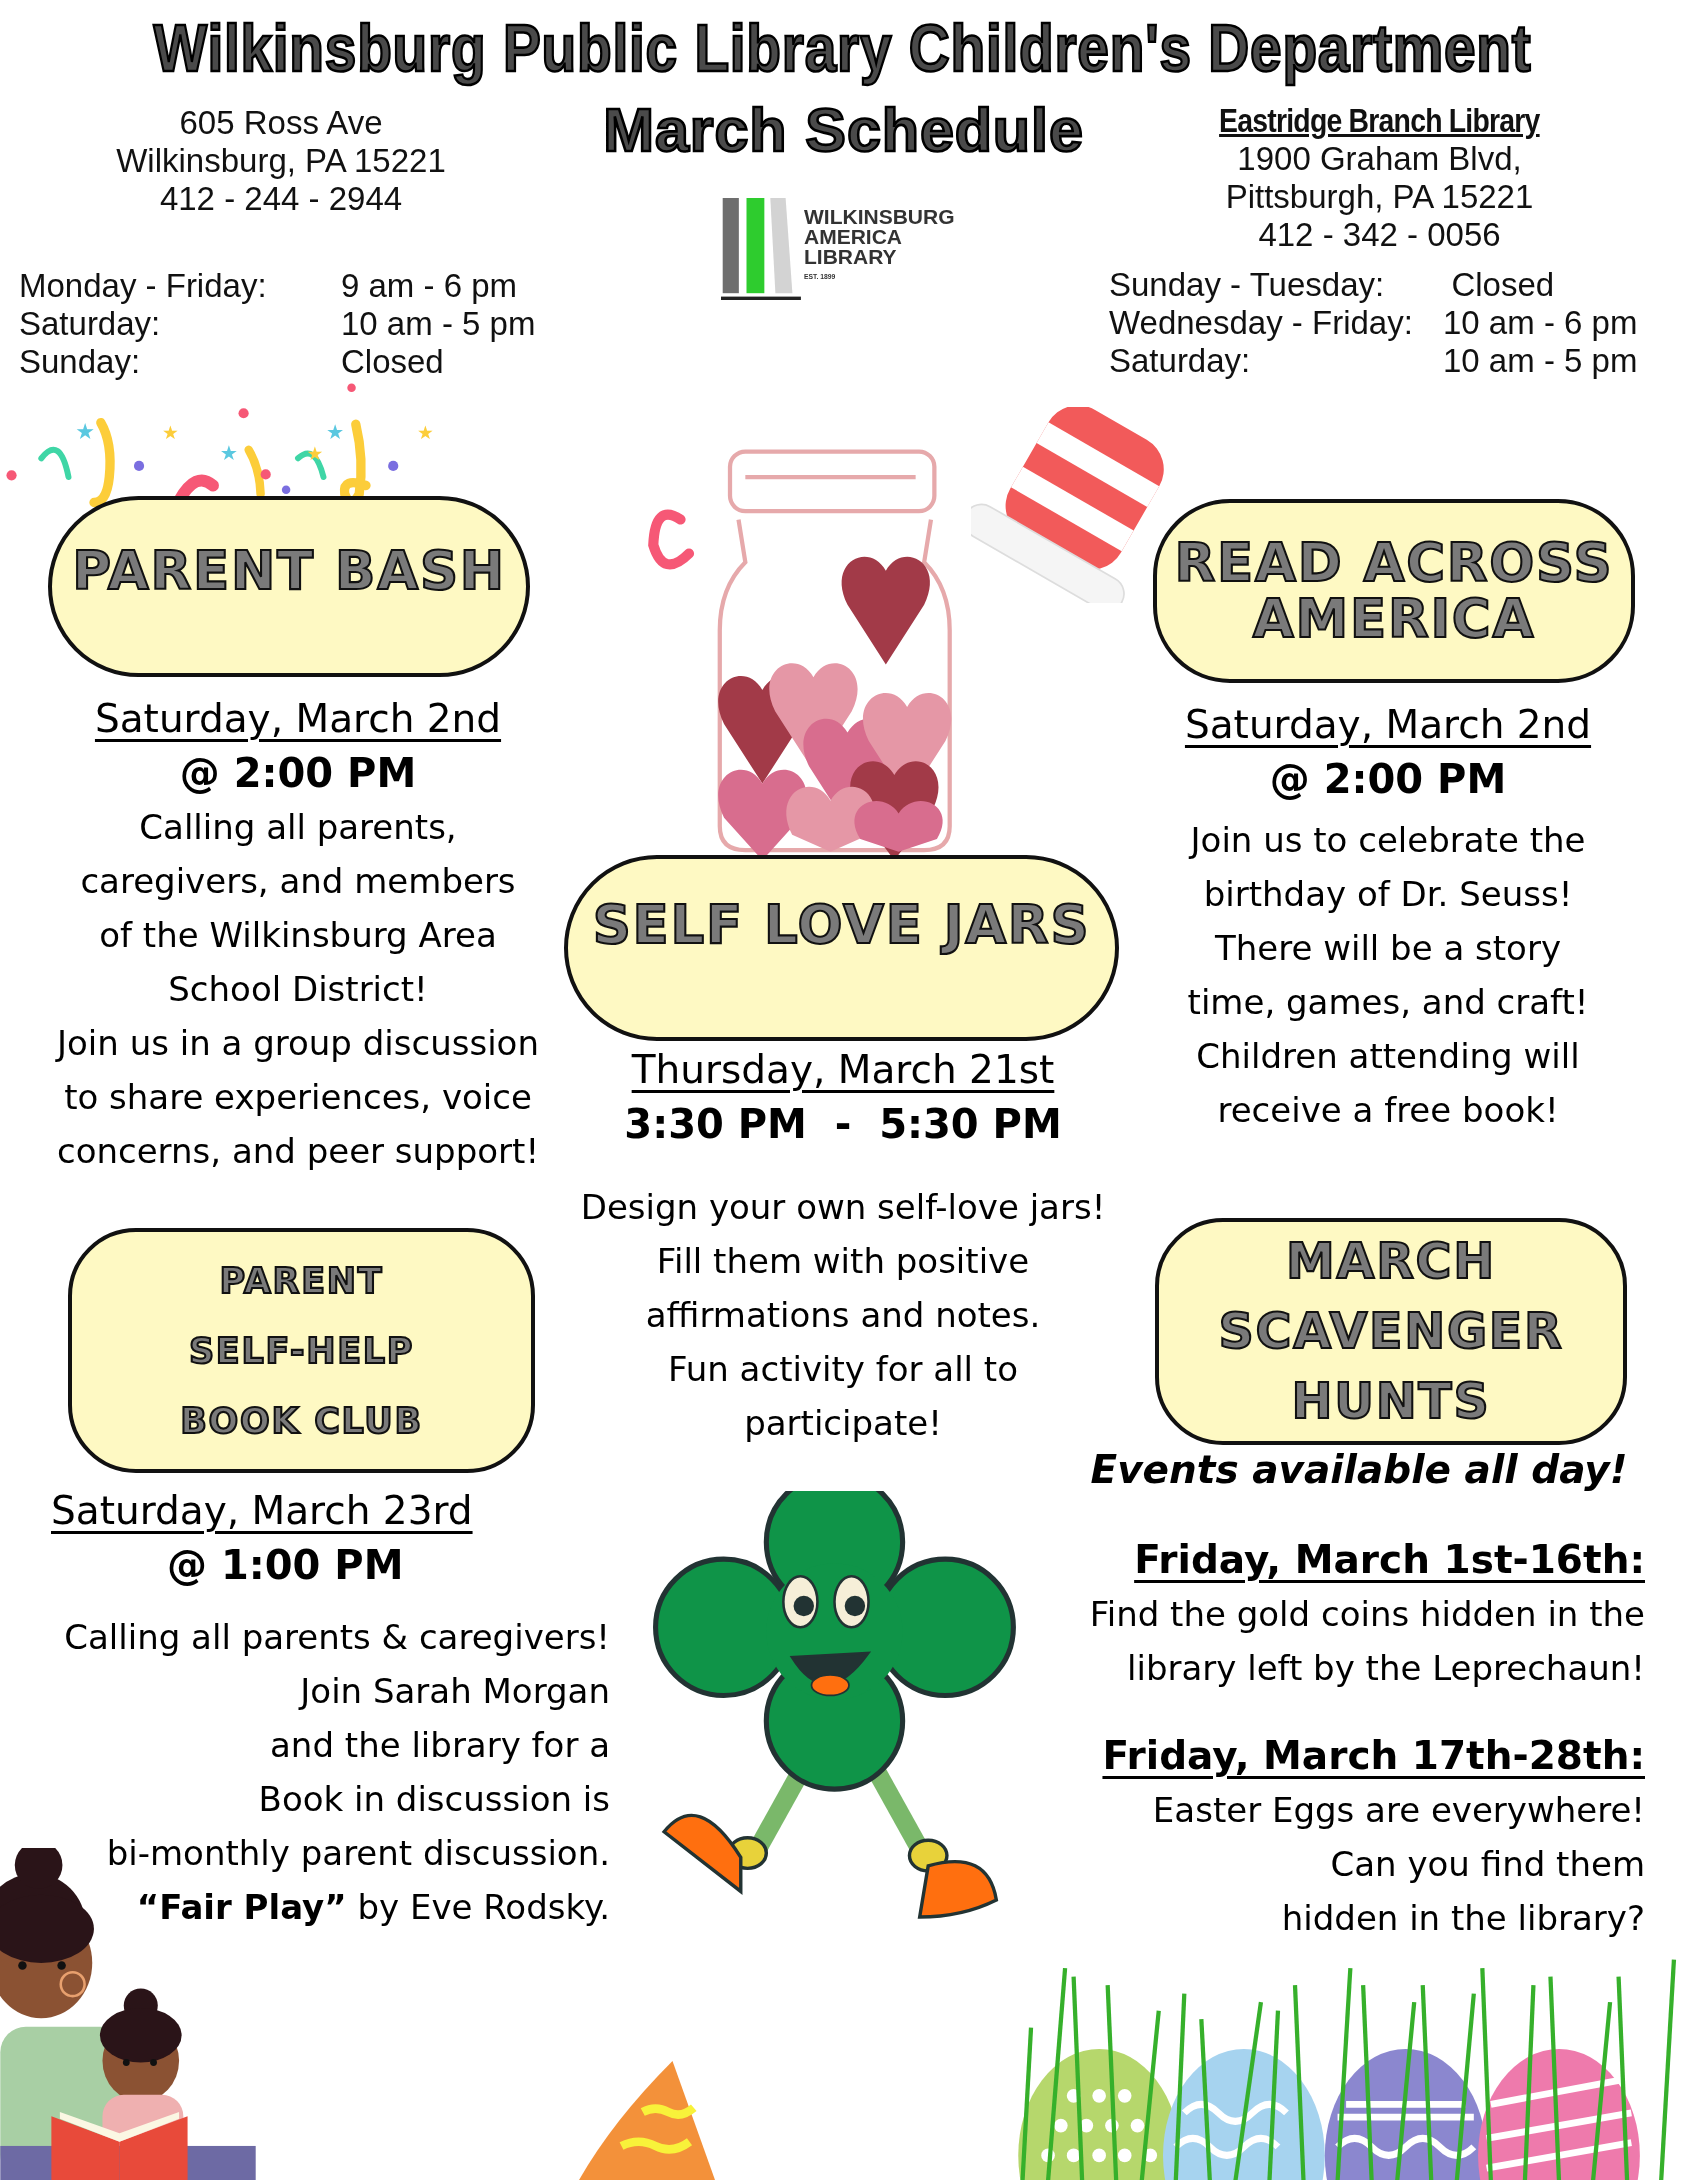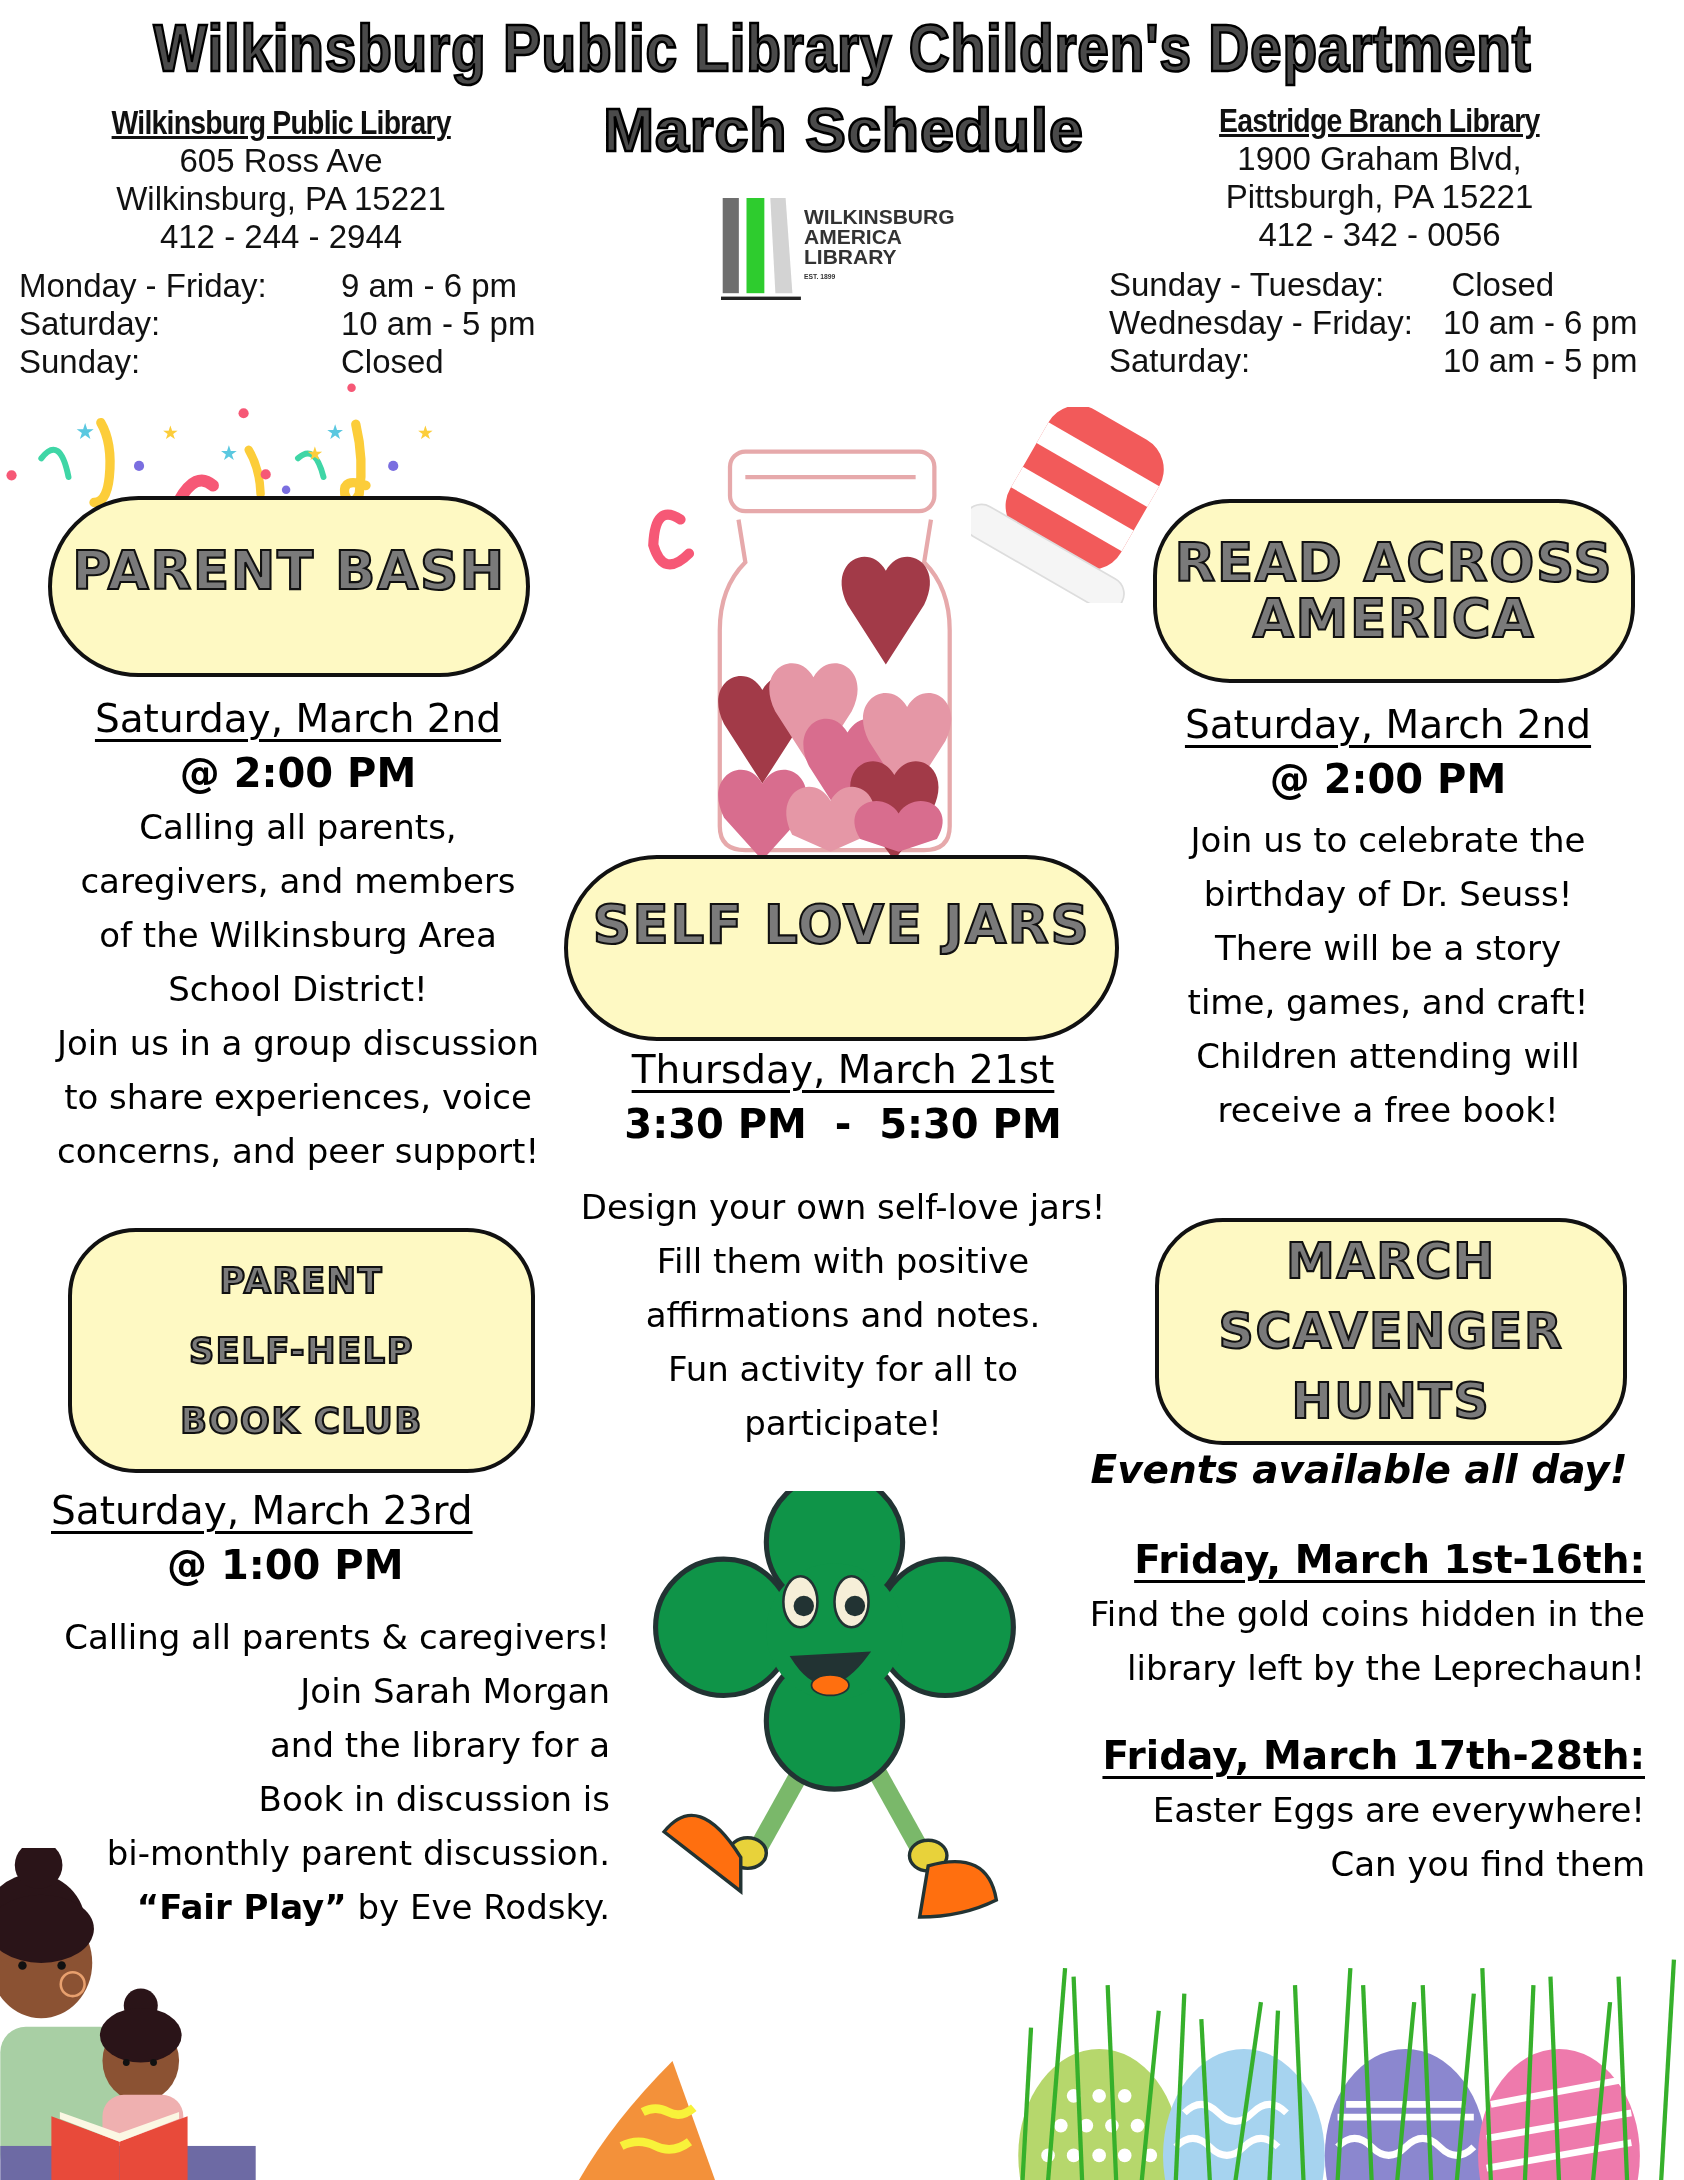--- a/index.html
+++ b/index.html
@@ -48,21 +48,20 @@
   .bold-italic { font-weight: bold; font-style: italic; font-size: 39px; }
   .deco { pointer-events: none; }
 </style>
 </head>
 <body>
 
 <div class="abs title main-title">Wilkinsburg Public Library Children's Department</div>
 <div class="abs title sub-title" style="left:588px;width:511px;">March Schedule</div>
 
 <div class="abs branch" style="left:51px; top:104px; width:460px;">
-  <div><span class="name">Wilkinsburg Public Library</span></div>
   <div>605 Ross Ave</div>
   <div>Wilkinsburg, PA 15221</div>
   <div>412 - 244 - 2944</div>
 </div>
 <div class="abs hours" style="left:19px; top:267px; width:545px;">
   <div class="row">
       <span class="day" style="width:322px">Monday - Friday:</span>
       <span class="time">9 am - 6 pm</span>
     </div>
   <div class="row">
@@ -238,20 +237,21 @@
 
 <div class="abs comic right-align" style="left:1039px; top:1533px; width:606px;">
   <div class="date-line" style="font-weight:bold;">Friday, March 1st-16th:</div>
   <div>Find the gold coins hidden in the</div>
   <div>library left by the Leprechaun!</div>
 </div>
 <div class="abs comic right-align" style="left:1039px; top:1729px; width:606px;">
   <div class="date-line" style="font-weight:bold;">Friday, March 17th-28th:</div>
   <div>Easter Eggs are everywhere!</div>
   <div>Can you find them</div>
+  <div>hidden in the library?</div>
 </div>
 
 <svg class="abs" style="left:647px; top:1491px;" width="392" height="443" viewBox="0 0 460 520">
   <g stroke="#233" stroke-width="6">
     <line x1="180" y1="330" x2="130" y2="420" stroke="#7ab86a" stroke-width="22"></line>
     <line x1="270" y1="330" x2="320" y2="420" stroke="#7ab86a" stroke-width="22"></line>
     <circle cx="220" cy="60" r="80" fill="#0f9448"></circle>
     <circle cx="90" cy="160" r="80" fill="#0f9448"></circle>
     <circle cx="350" cy="160" r="80" fill="#0f9448"></circle>
     <circle cx="220" cy="270" r="80" fill="#0f9448"></circle>

